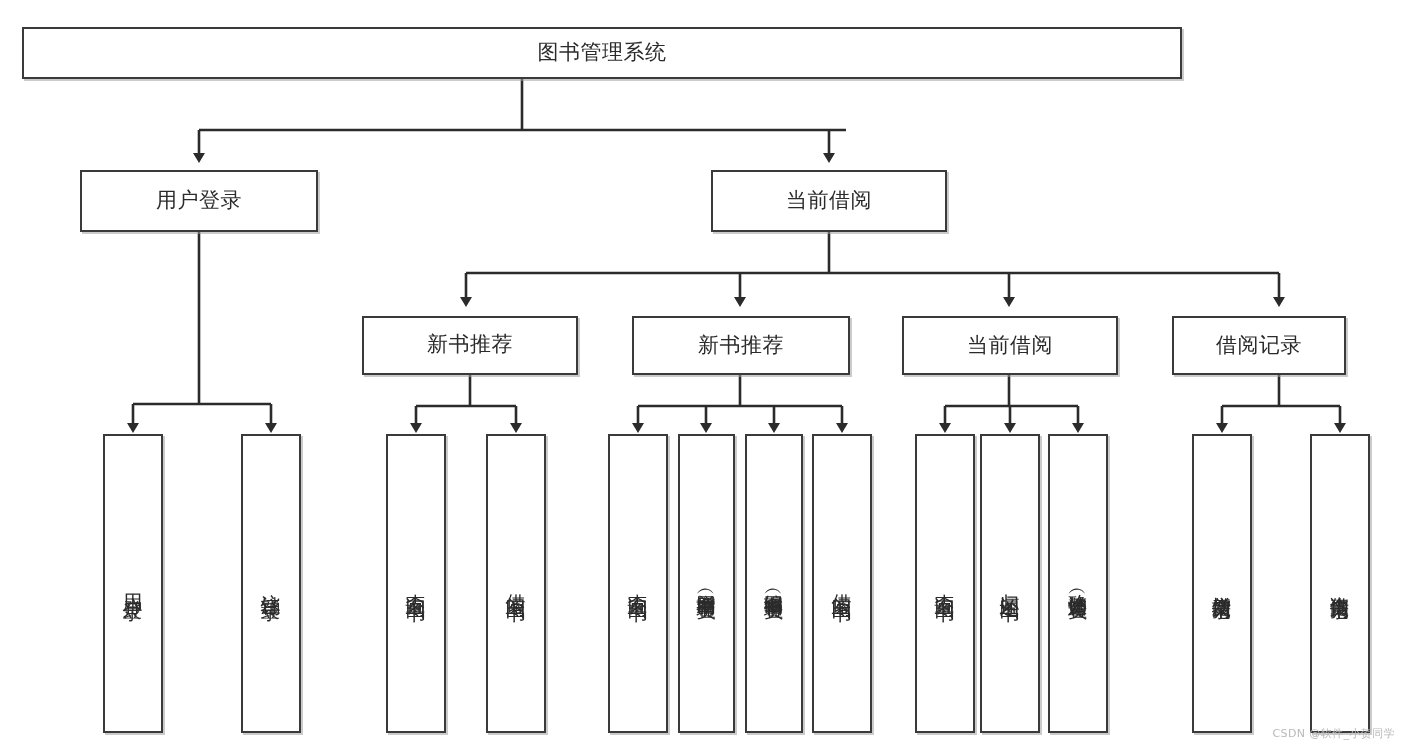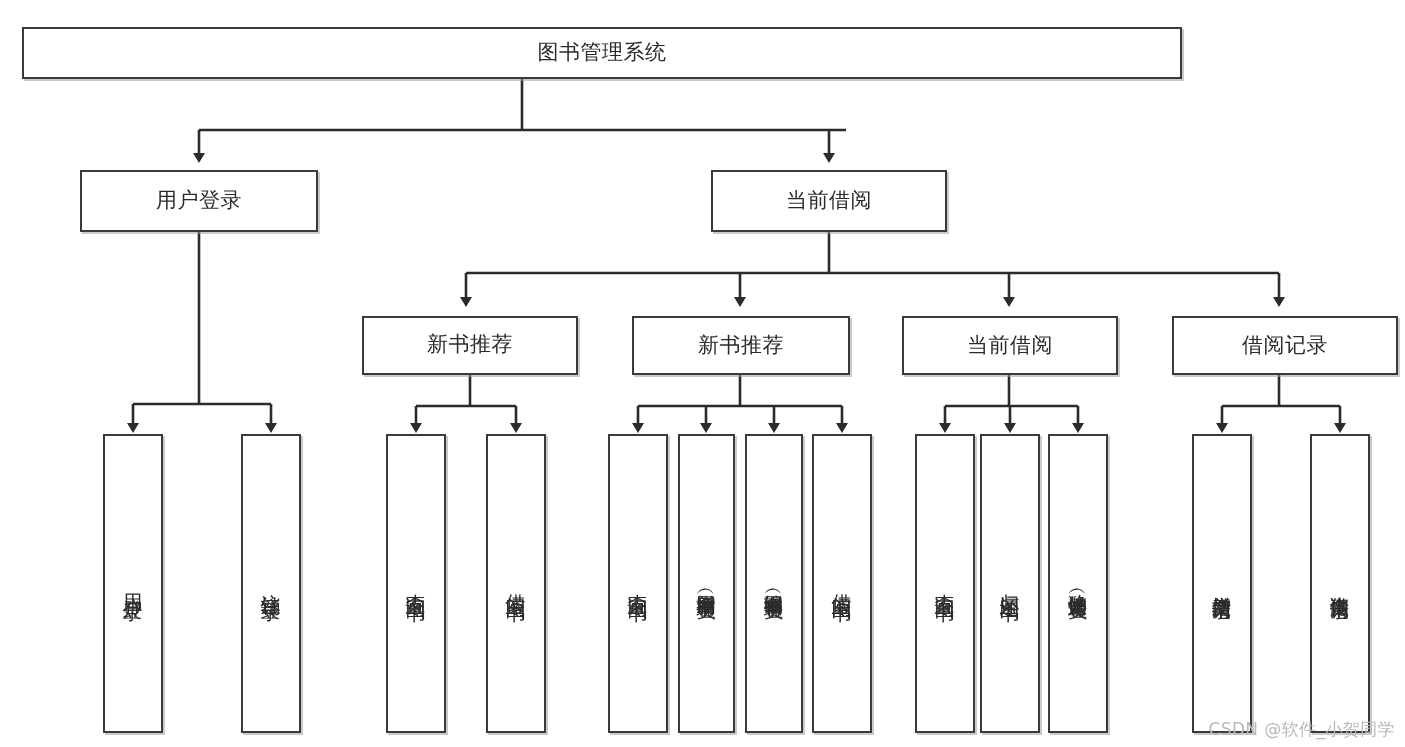--- a/index.html
+++ b/index.html
@@ -61,21 +61,21 @@
     line-height: 1.0;
   }
   .node.vertical.tight .node-label {
     letter-spacing: 1px;
     font-size: 19px;
   }
   .watermark {
     position: absolute;
     right: 10px;
     bottom: 6px;
-    font-size: 17px;
+    font-size: 11px;
     color: #b9b9b9;
     z-index: 6;
     user-select: none;
     letter-spacing: 0.4px;
   }
 </style>
 </head>
 <body>
 
 <div id="diagram-root">
@@ -143,21 +143,21 @@
 
   <div class="node horizontal" style="left:362px; top:316px; width:216px; height:59px;font-family:Liberation Mono, monospace;">
     <span class="node-label">新书推荐</span>
   </div>
   <div class="node horizontal" style="left:632px; top:316px; width:218px; height:59px;">
     <span class="node-label">新书推荐</span>
   </div>
   <div class="node horizontal" style="left:902px; top:316px; width:216px; height:59px;">
     <span class="node-label">当前借阅</span>
   </div>
-  <div class="node horizontal" style="left:1172px; top:316px; width:226px; height:59px;font-family:Liberation Serif, serif;">
+  <div class="node horizontal" style="left:1172px; top:316px; width:174px; height:59px;font-family:Liberation Serif, serif;">
     <span class="node-label">借阅记录</span>
   </div>
 
   <div class="node vertical" style="left:103px; top:434px; width:60px; height:299px;">
     <span class="node-label">用户登录</span>
   </div>
   <div class="node vertical" style="left:241px; top:434px; width:60px; height:299px;">
     <span class="node-label">注销登录</span>
   </div>
 

